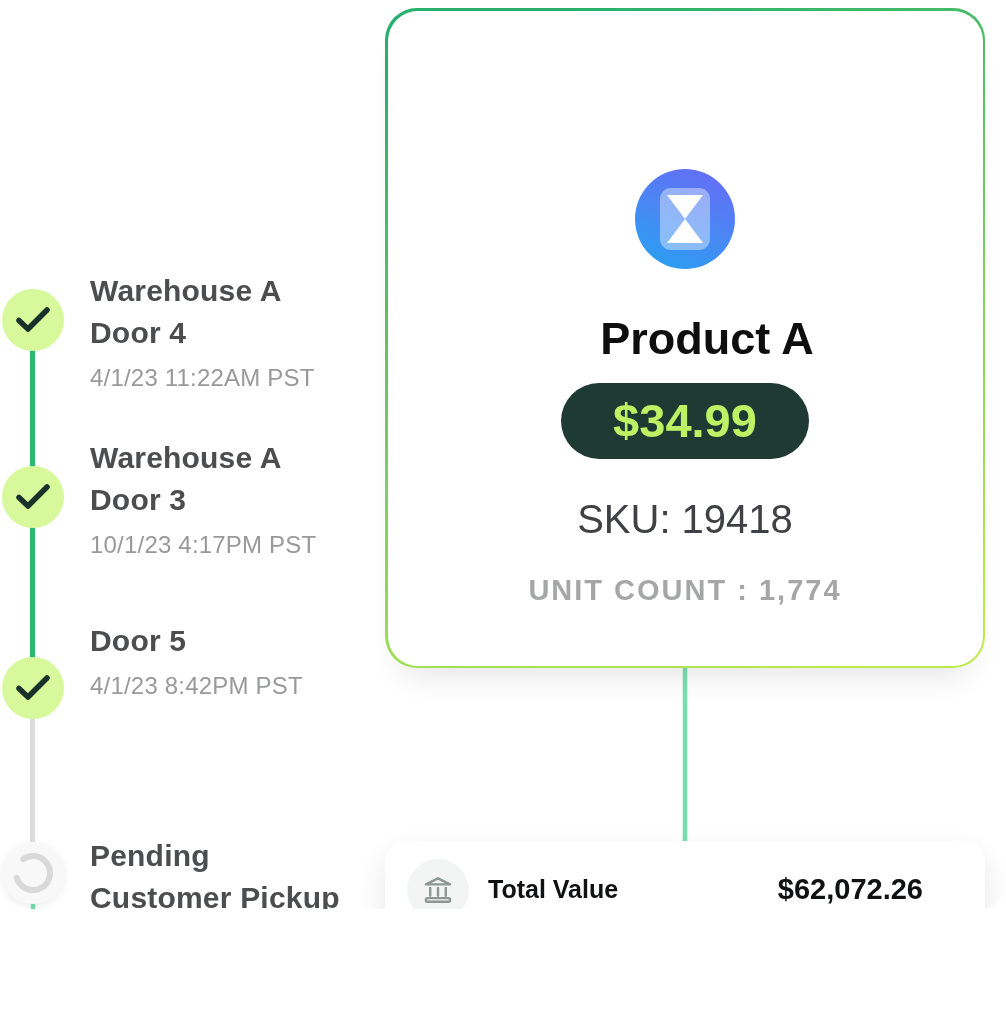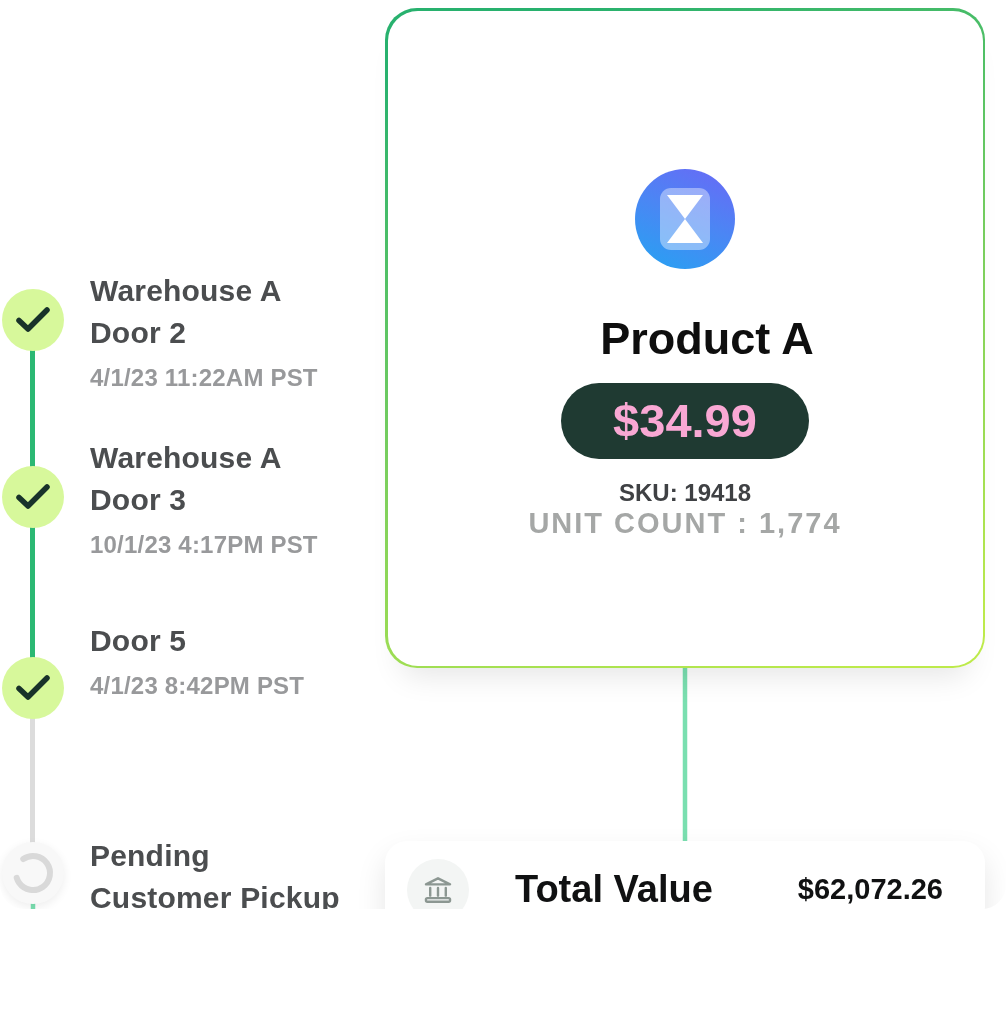--- a/index.html
+++ b/index.html
@@ -30,21 +30,21 @@
   .tl-pending {
     background: #f8f8f8;
     box-shadow: 0 3px 10px rgba(0,0,0,0.07);
   }
   .tl-text { position: absolute; left: 90px; width: 300px; }
   .tl-title {
     font-size: 30px; font-weight: 700; color: #4b4d4f; line-height: 42px;
     letter-spacing: 0.2px;
   }
   .tl-time {
-    margin-top: 10px; font-size: 24px; font-weight: 700; color: #98999b;
+    margin-top: 10px; font-size: 24px; font-weight: 400; color: #98999b;
     letter-spacing: 0.2px; white-space: nowrap;
   }
 
   
   .product-card-border {
     position: absolute; left: 385px; top: 8px; width: 600px; height: 660px;
     border-radius: 32px; padding: 2.5px;
     background: linear-gradient(160deg, #28b16e 8%, #7ed05c 55%, #bdea4b 95%);
     box-shadow: 0 24px 30px -16px rgba(0,0,0,0.10);
   }
@@ -55,41 +55,41 @@
   .product-icon-circle {
     margin-top: 158px; width: 100px; height: 100px; border-radius: 50%;
     background: linear-gradient(205deg, #6a68f6 0%, #4b86f4 48%, #25a3f2 100%);
     display: flex; align-items: center; justify-content: center;
   }
   .product-title { margin-top: 44px; font-size: 45px; font-weight: 700; color: #0e0e0e; margin-left: 44px; }
   .price-pill {
     margin-top: 18px; width: 248px; height: 76px; border-radius: 40px;
     background: #1f3a32; display: flex; align-items: center; justify-content: center;
   }
-  .price-text { font-size: 47px; font-weight: 700; color: #f9a8d4; }
-  .sku-text { margin-top: 20px; font-size: 24px; font-weight: 700; color: #3f4144; }
+  .price-text { font-size: 47px; font-weight: 700; color: #bef264; }
+  .sku-text { margin-top: 38px; font-size: 40px; font-weight: 400; color: #3f4144; }
   .unit-text {
-    font-size: 29px; font-weight: 700; color: #a5a7a6;
+    margin-top: 32px; font-size: 29px; font-weight: 700; color: #a5a7a6;
     letter-spacing: 2px;
   }
 
   
   .total-card {
     position: absolute; left: 385px; top: 841px; width: 600px; height: 97px;
     background: #ffffff; border-radius: 22px;
     box-shadow: 0 14px 30px rgba(0,0,0,0.10);
     display: flex; align-items: center;
   }
   .bank-circle {
     margin-left: 22px; width: 62px; height: 62px; border-radius: 50%;
     background: #f3f5f4; display: flex; align-items: center; justify-content: center;
     flex: 0 0 auto;
   }
-  .total-label { margin-left: 46px; font-size: 38px; font-weight: 700; color: #101112; }
-  .total-value { margin-left: auto; margin-right: 42px; font-size: 29px; font-weight: 700; color: #101112; }
+  .total-label { margin-left: 19px; font-size: 25px; font-weight: 700; color: #101112; }
+  .total-value { margin-left: auto; margin-right: 62px; font-size: 29px; font-weight: 700; color: #101112; }
 </style>
 </head>
 <body>
 
 <div class="canvas">
 
   <svg class="flow-svg" viewBox="0 0 1006 1024" fill="none">
     <path d="M 685 666 L 685 845" stroke="#7adfb0" stroke-width="4.5"></path>
     <path d="M 685 936 L 685 1002 Q 685 1018 669 1018 L 49 1018 Q 33 1018 33 1002 L 33 900" stroke="#7adfb0" stroke-width="4.5" stroke-linecap="round"></path>
   </svg>
@@ -98,21 +98,21 @@
   <div class="conn conn-gray" style="top:688px; height:186px;"></div>
 
   <div class="tl-circle tl-done" style="top:289px;">
     <svg width="34" height="26" viewBox="0 0 34 26">
       <path d="M3 13.5 L12 22 L31 3" stroke="#18322a" stroke-width="5.5" fill="none" stroke-linecap="round" stroke-linejoin="round"></path>
     </svg>
   </div>
   <div class="tl-text" style="top:270px;">
     <div class="tl-title">
       <div>Warehouse A</div>
-      <div>Door 2</div>
+      <div>Door 4</div>
     </div>
     <div class="tl-time">4/1/23 11:22AM PST</div>
   </div>
 
   <div class="tl-circle tl-done" style="top:466px;">
     <svg width="34" height="26" viewBox="0 0 34 26">
       <path d="M3 13.5 L12 22 L31 3" stroke="#18322a" stroke-width="5.5" fill="none" stroke-linecap="round" stroke-linejoin="round"></path>
     </svg>
   </div>
   <div class="tl-text" style="top:437px;">

